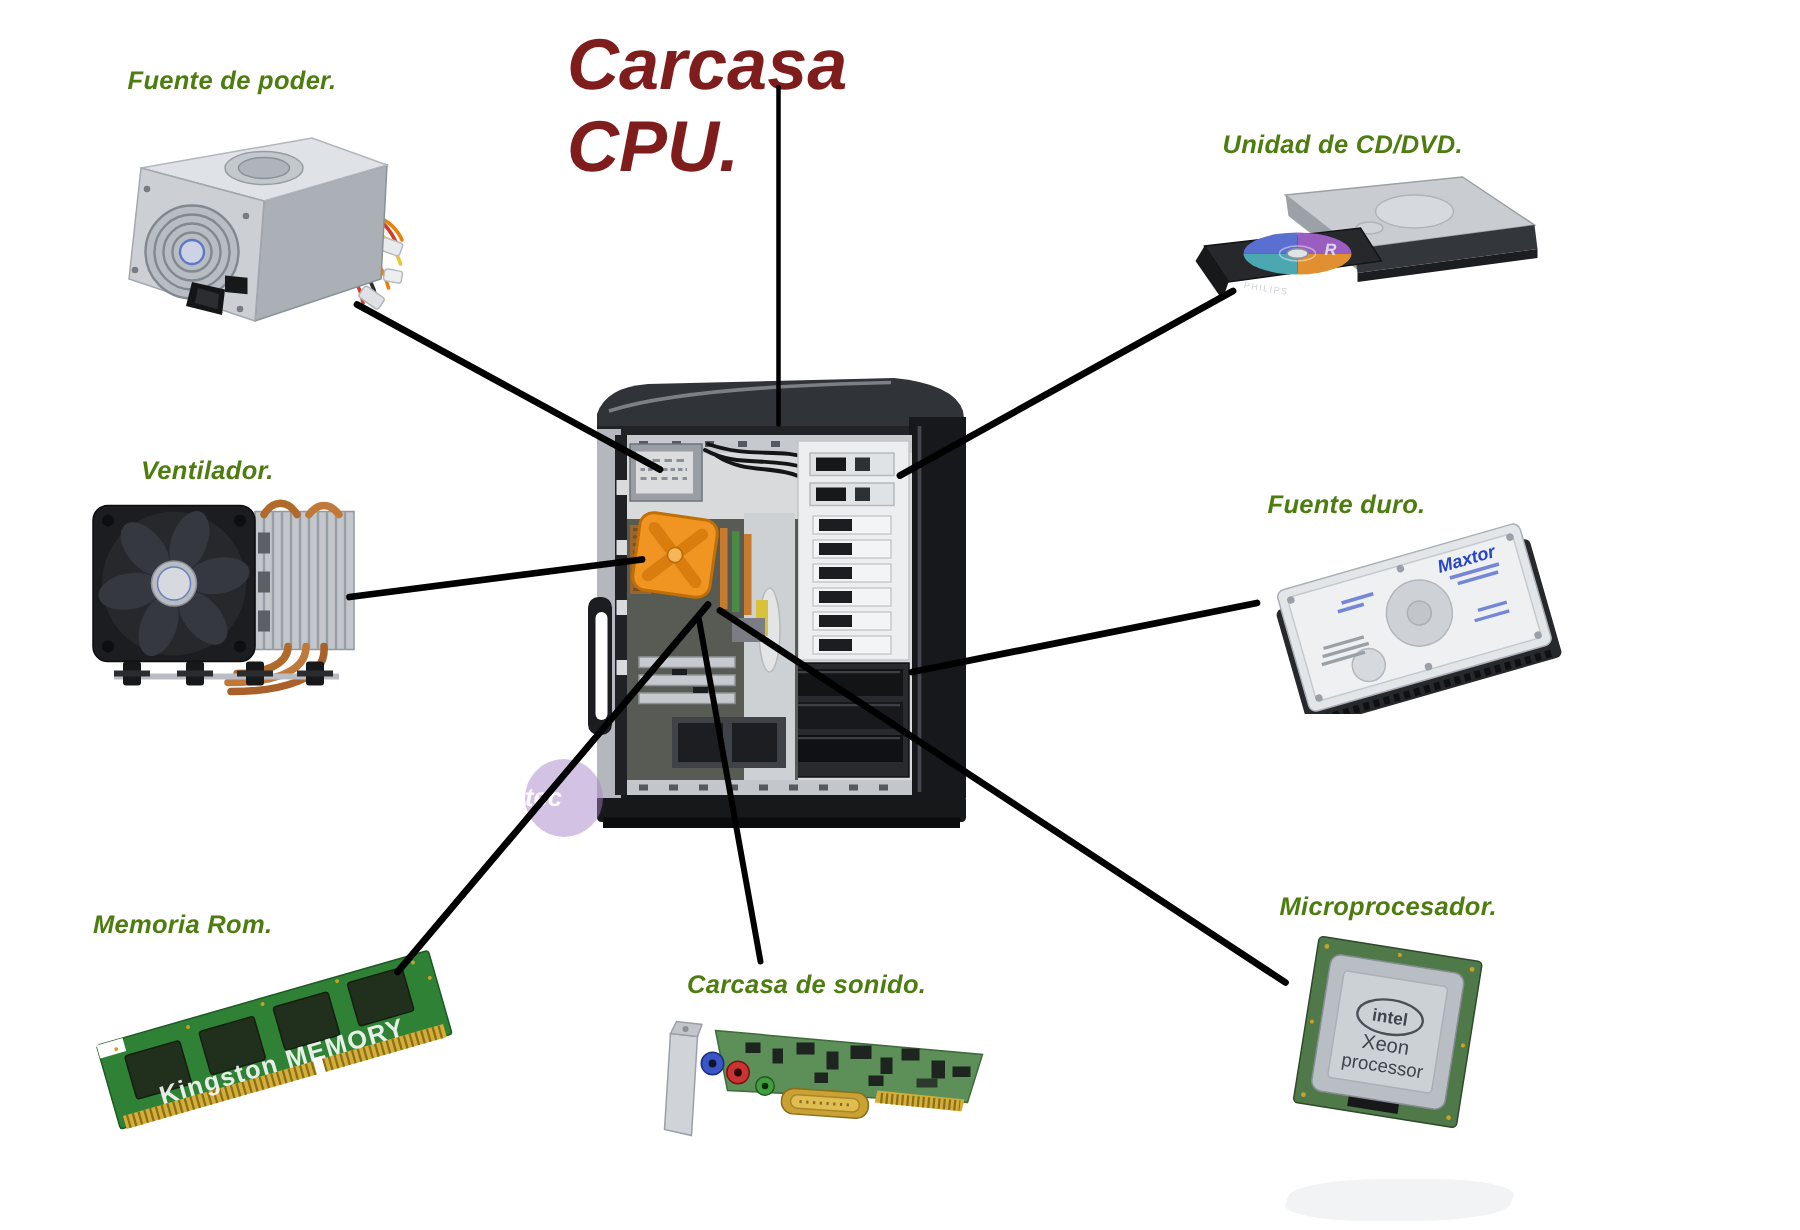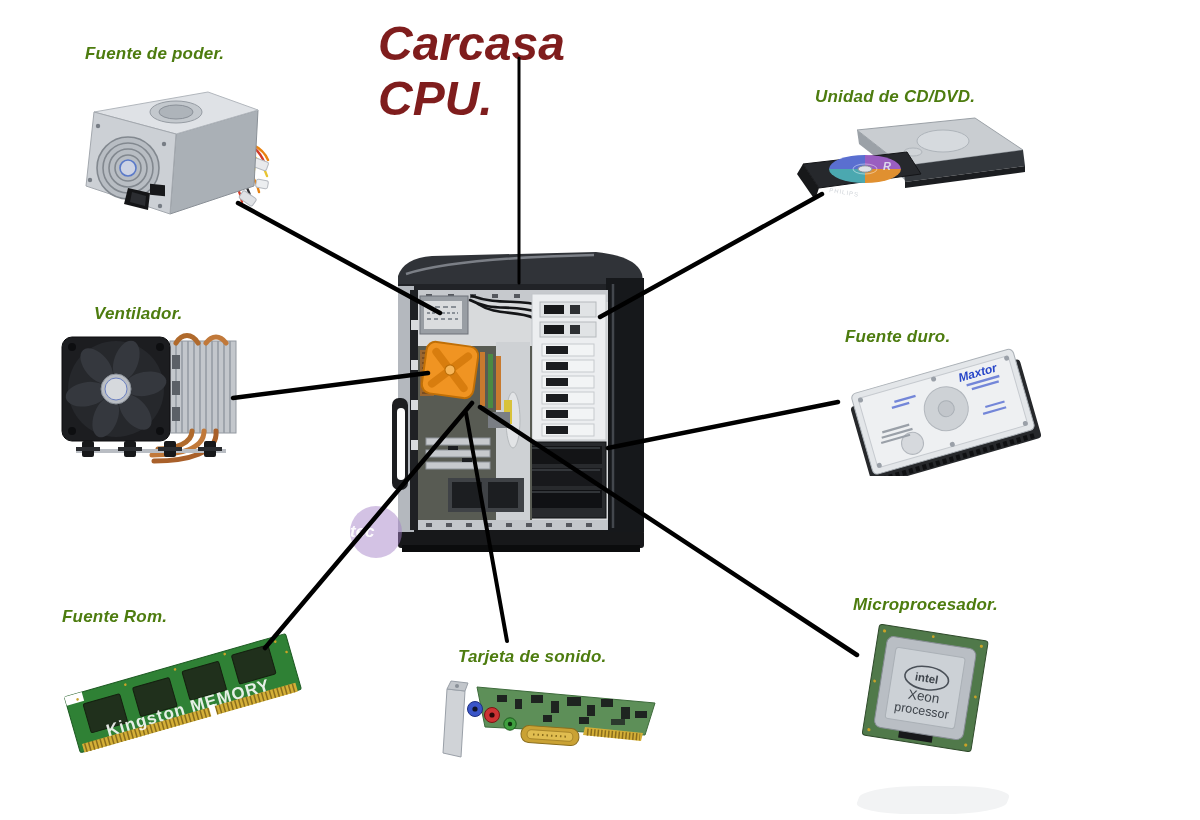--- a/index.html
+++ b/index.html
@@ -380,17 +380,17 @@
       <line x1="265" y1="648" x2="472" y2="403" stroke-width="4.5"></line>
       <line x1="507" y1="641" x2="466" y2="413" stroke-width="4"></line>
       <line x1="857" y1="655" x2="480" y2="407" stroke-width="4.5"></line>
     </g>
   </svg>
 
   <div class="lbl" style="left:85px;top:44px;">Fuente de poder.</div>
   <div class="lbl" style="left:815px;top:87px;">Unidad de CD/DVD.</div>
   <div class="lbl" style="left:70px;top:304px;margin-left:24px;">Ventilador.</div>
   <div class="lbl" style="left:845px;top:327px;">Fuente duro.</div>
-  <div class="lbl" style="left:62px;top:607px;">Fuente Rom.</div>
-  <div class="lbl" style="left:458px;top:647px;">Tarjeta de sonido.</div>
+  <div class="lbl" style="left:62px;top:607px;">Memoria Rom.</div>
+  <div class="lbl" style="left:458px;top:647px;">Carcasa de sonido.</div>
   <div class="lbl" style="left:853px;top:595px;font-style:italic;">Microprocesador.</div>
 
 </div>
 
 </body></html>

